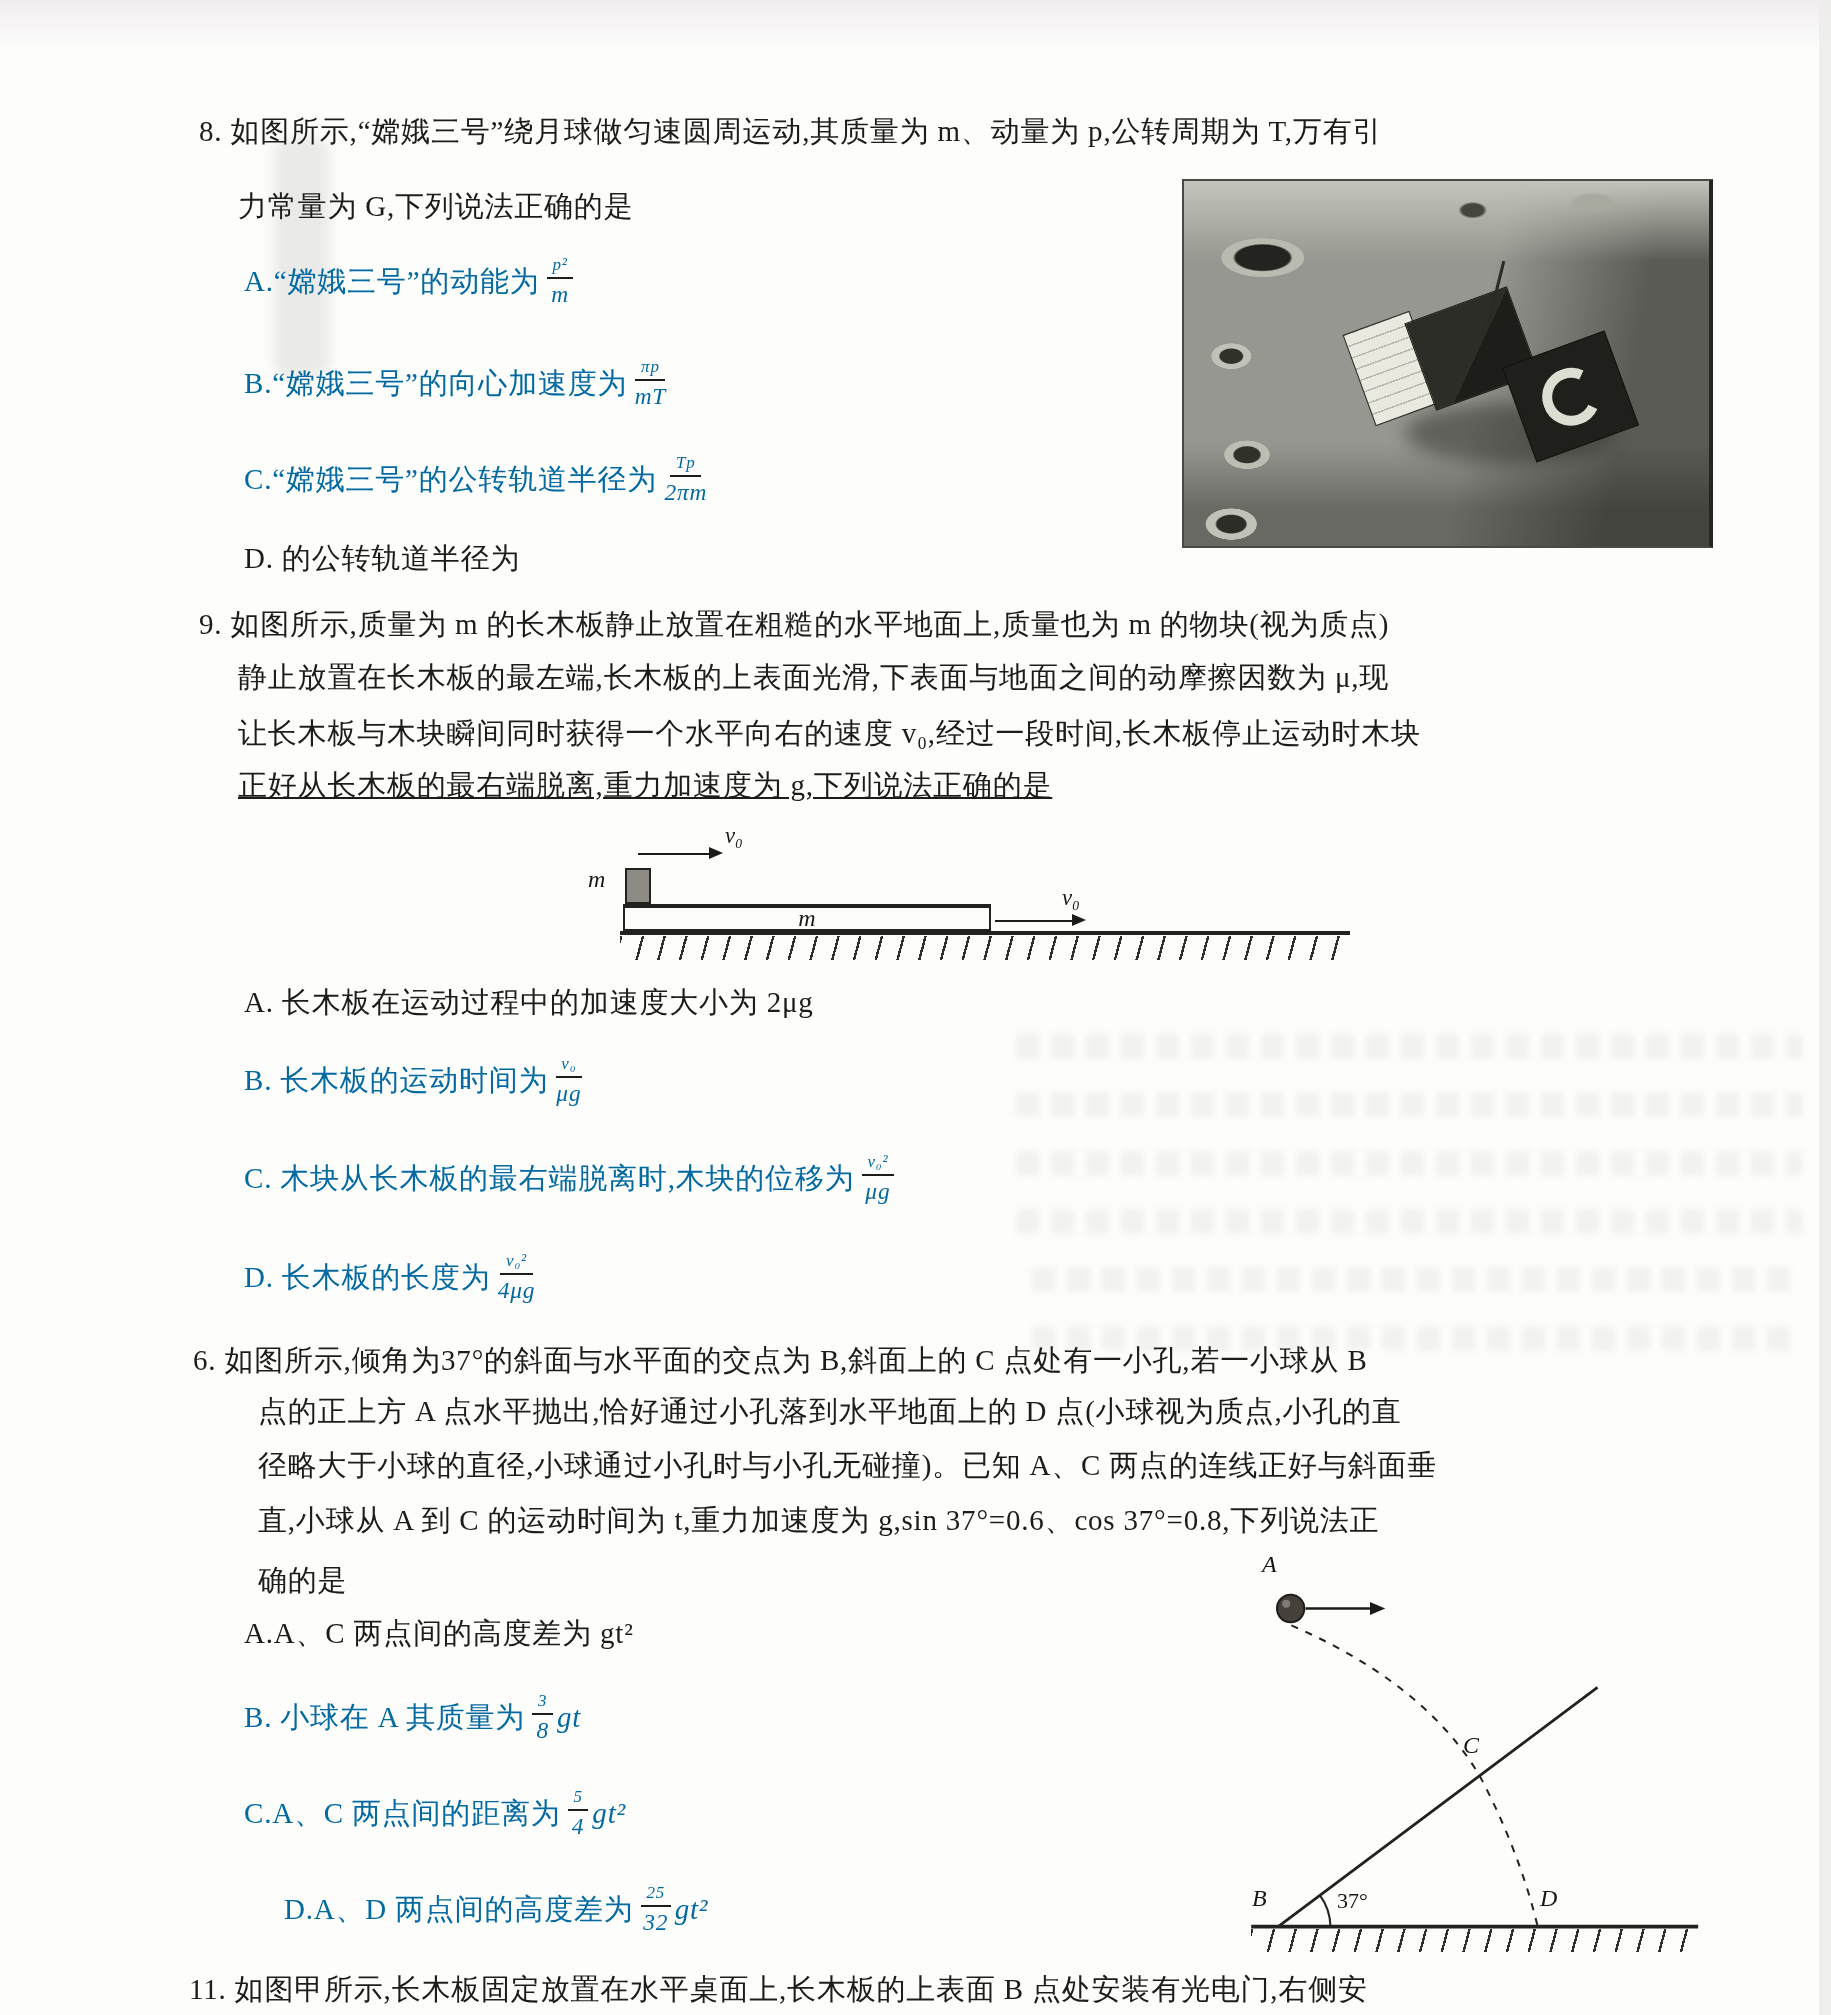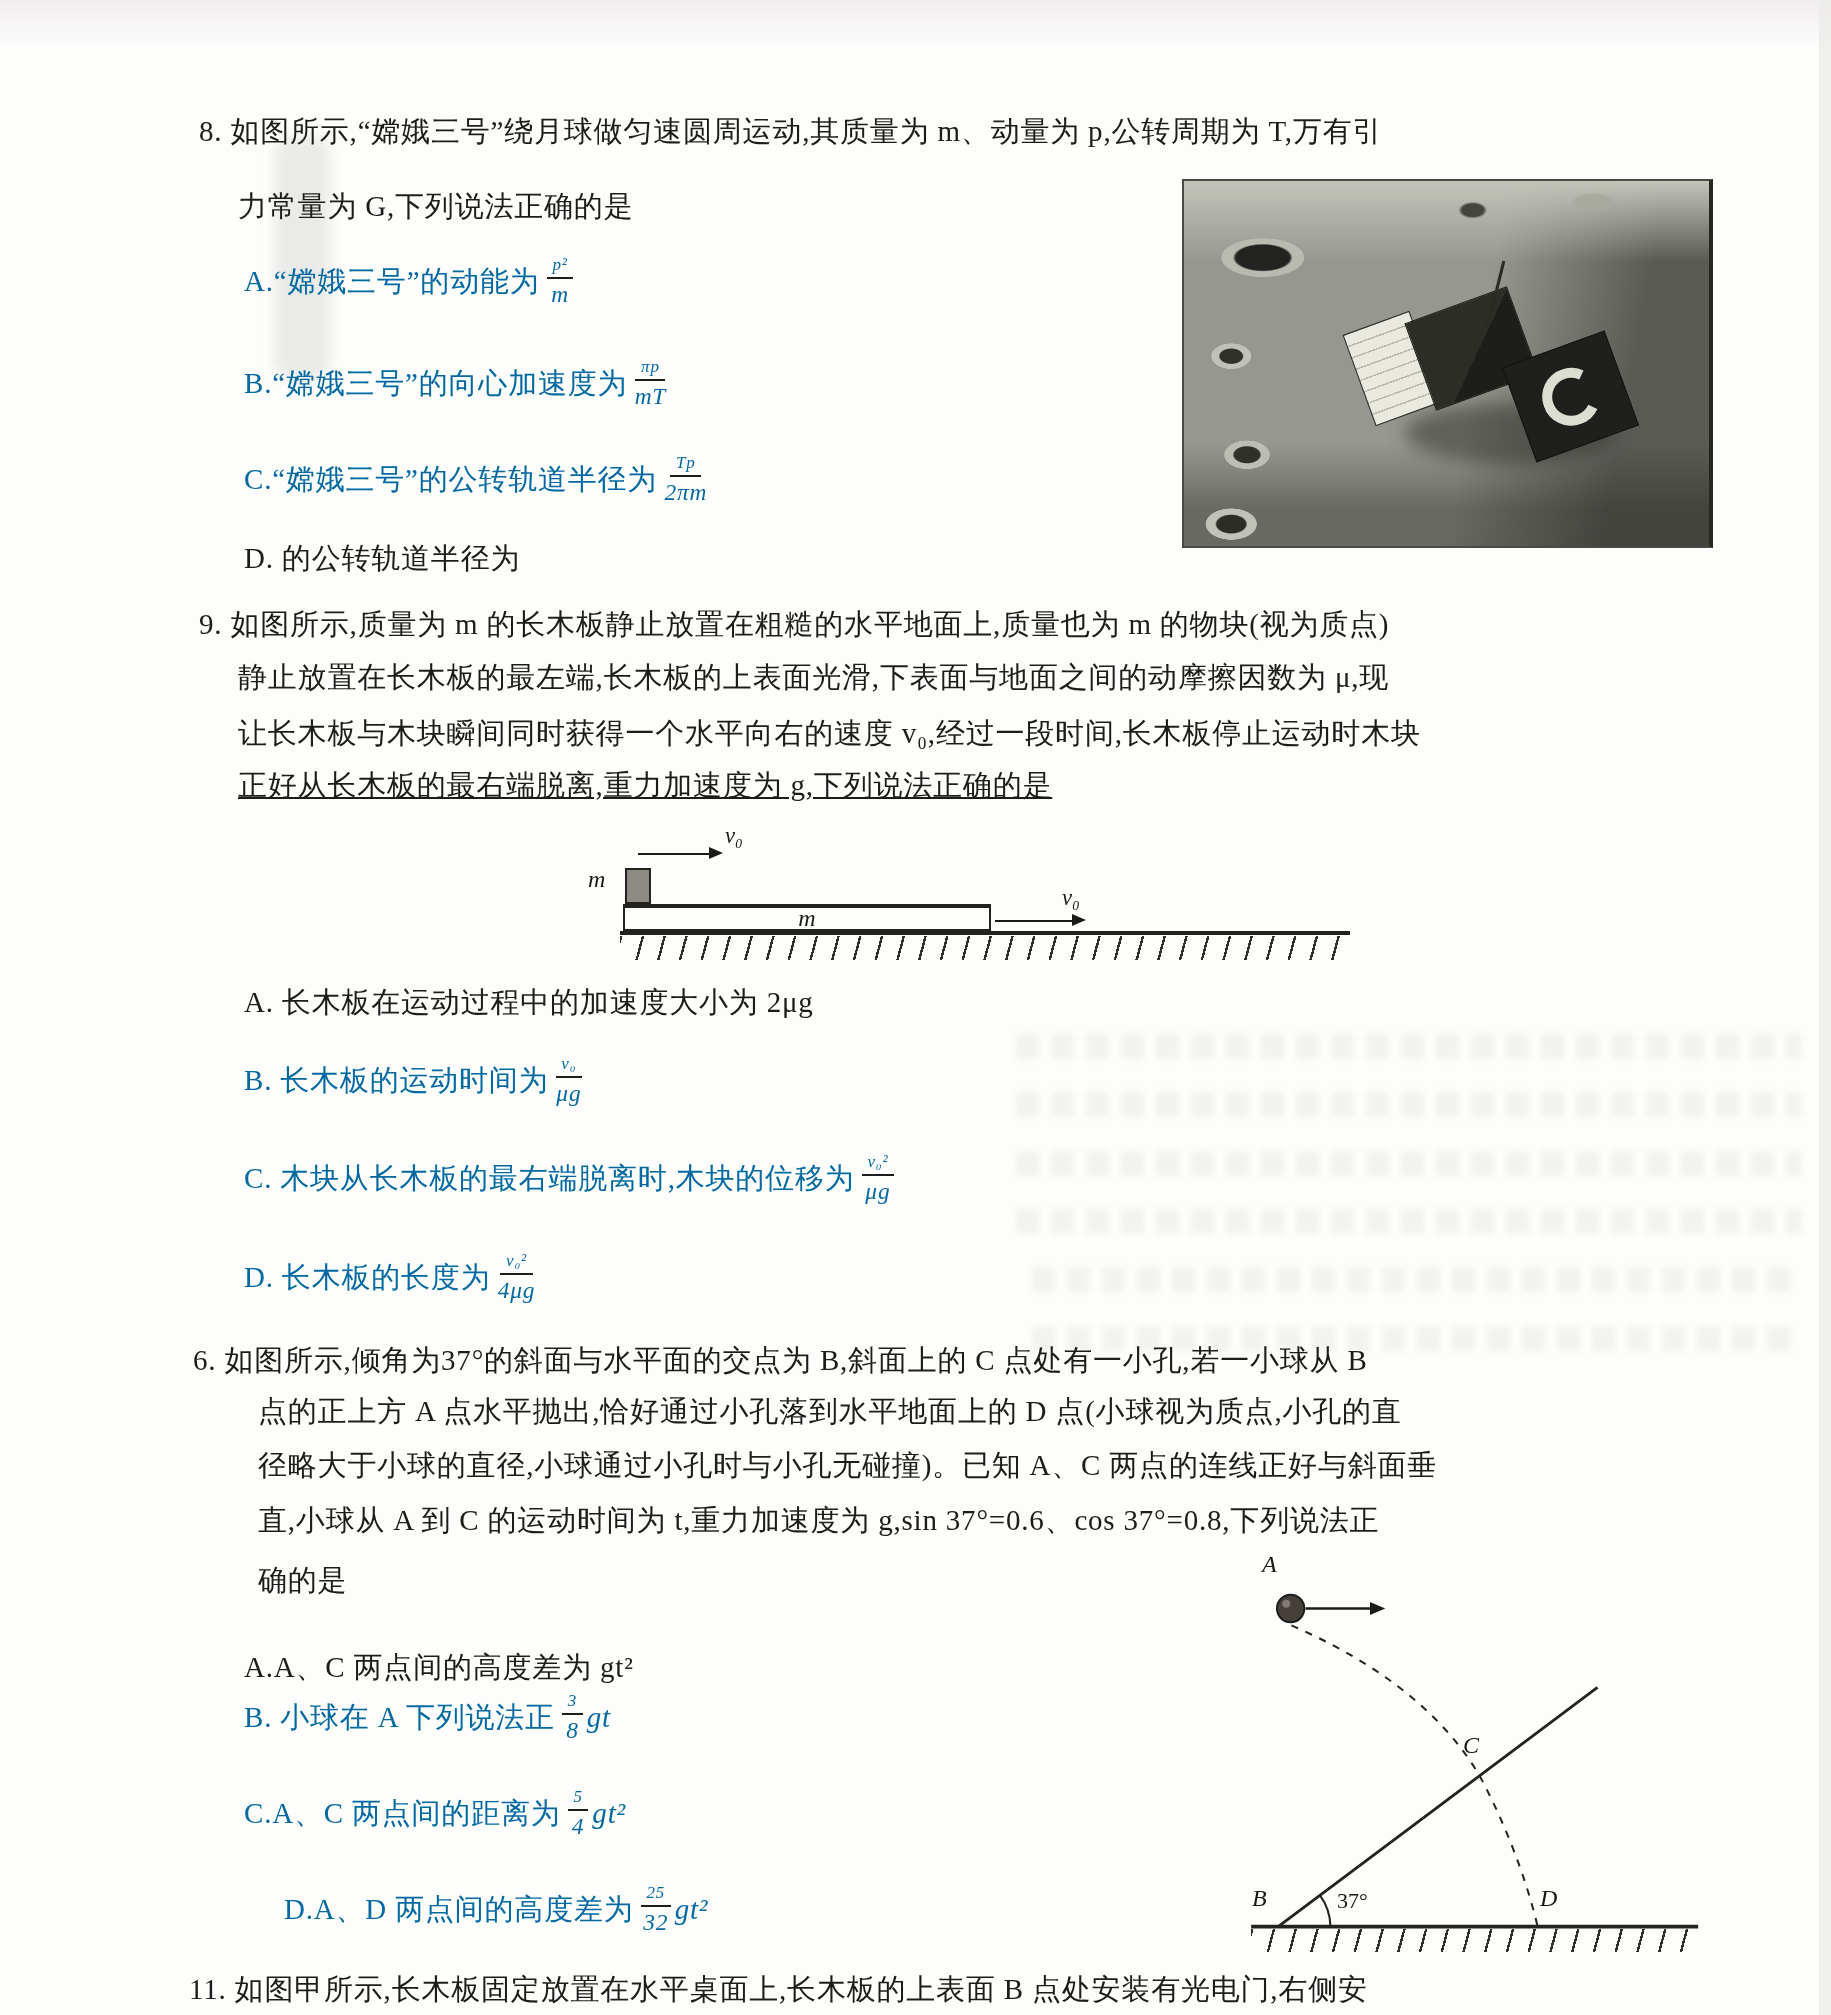--- a/index.html
+++ b/index.html
@@ -160,23 +160,23 @@
     </div>
   </section>
 
   <section>
     <div class="tline" style="left:193px;top:1343px;">6. 如图所示,倾角为37°的斜面与水平面的交点为 B,斜面上的 C 点处有一小孔,若一小球从 B</div>
     <div class="tline" style="left:258px;top:1394px;">点的正上方 A 点水平抛出,恰好通过小孔落到水平地面上的 D 点(小球视为质点,小孔的直</div>
     <div class="tline" style="left:258px;top:1448px;">径略大于小球的直径,小球通过小孔时与小孔无碰撞)。已知 A、C 两点的连线正好与斜面垂</div>
     <div class="tline" style="left:258px;top:1503px;">直,小球从 A 到 C 的运动时间为 t,重力加速度为 g,sin 37°=0.6、cos 37°=0.8,下列说法正</div>
     <div class="tline" style="left:258px;top:1563px;">确的是</div>
 
-    <div class="tline" style="left:244px;top:1616px;margin-top:34px;">A.A、C 两点间的高度差为 gt²</div>
+    <div class="tline" style="left:244px;top:1616px;">A.A、C 两点间的高度差为 gt²</div>
     <div class="frow" style="left:244px;top:1679px;">
-      <span>B. 小球在 A 下列说法正</span>
+      <span>B. 小球在 A 其质量为</span>
       <span class="frac">
         <span class="num">3</span>
         <span class="den">8</span>
       </span>
       <span class="optpost">gt</span>
     </div>
     <div class="frow" style="left:244px;top:1775px;">
       <span>C.A、C 两点间的距离为</span>
       <span class="frac">
         <span class="num">5</span>

